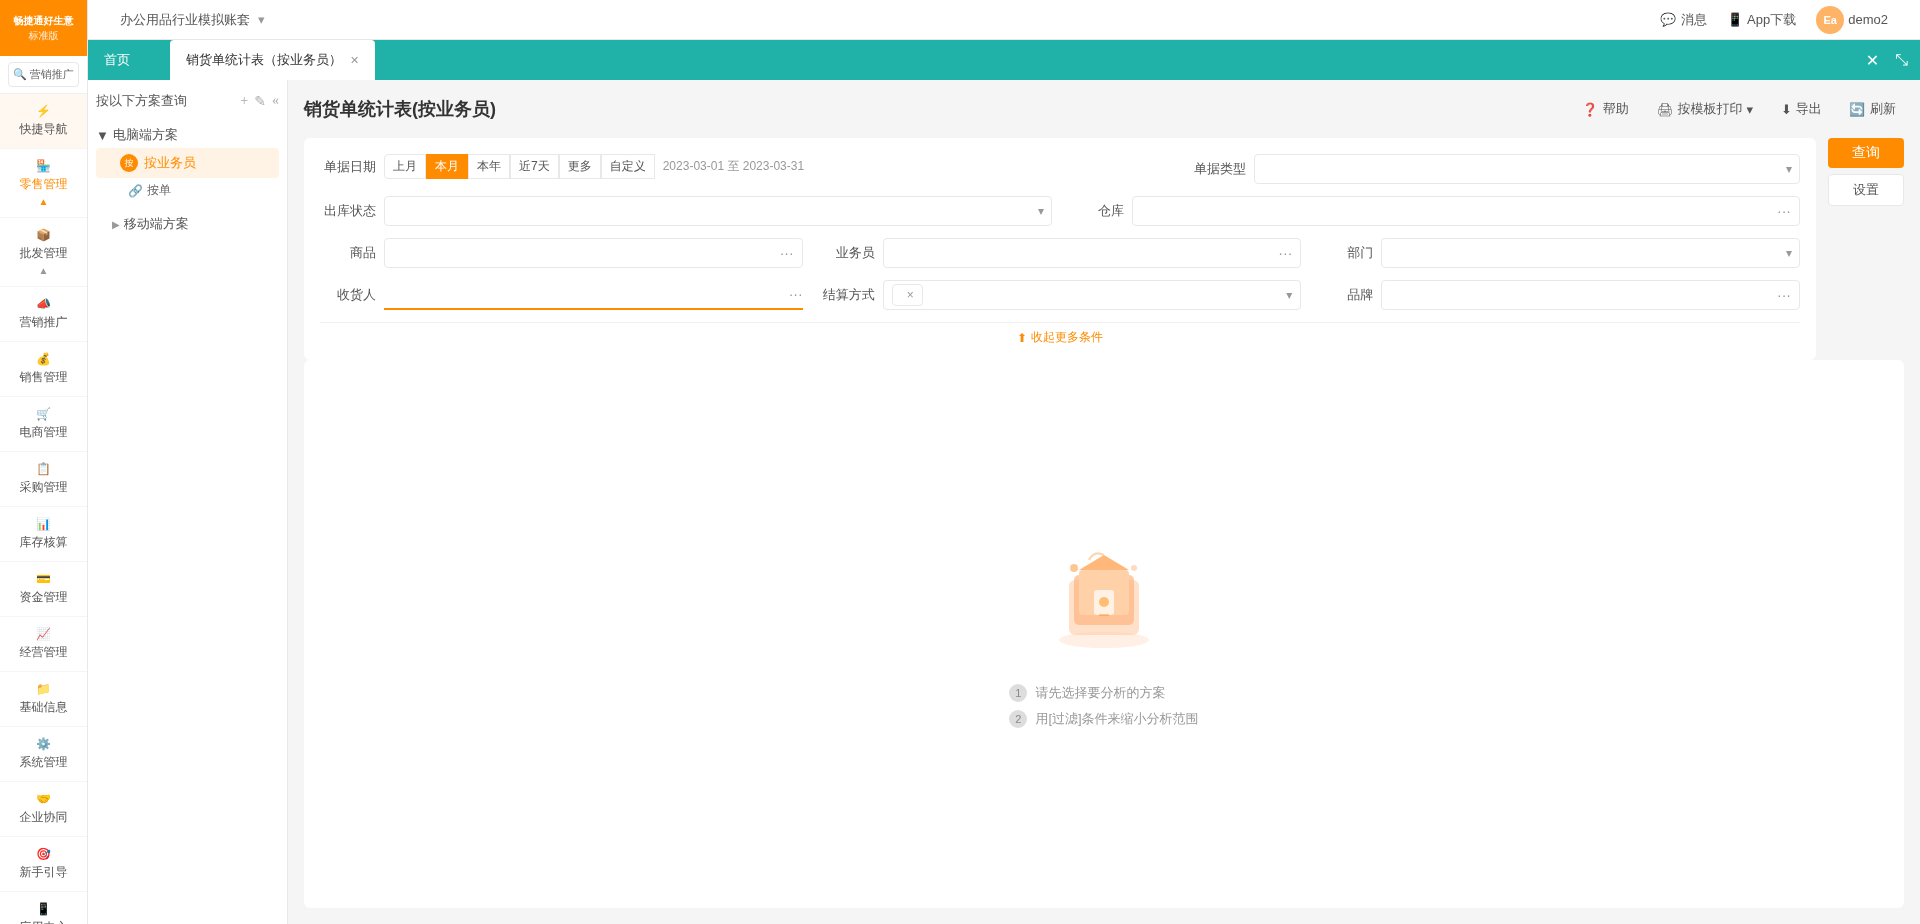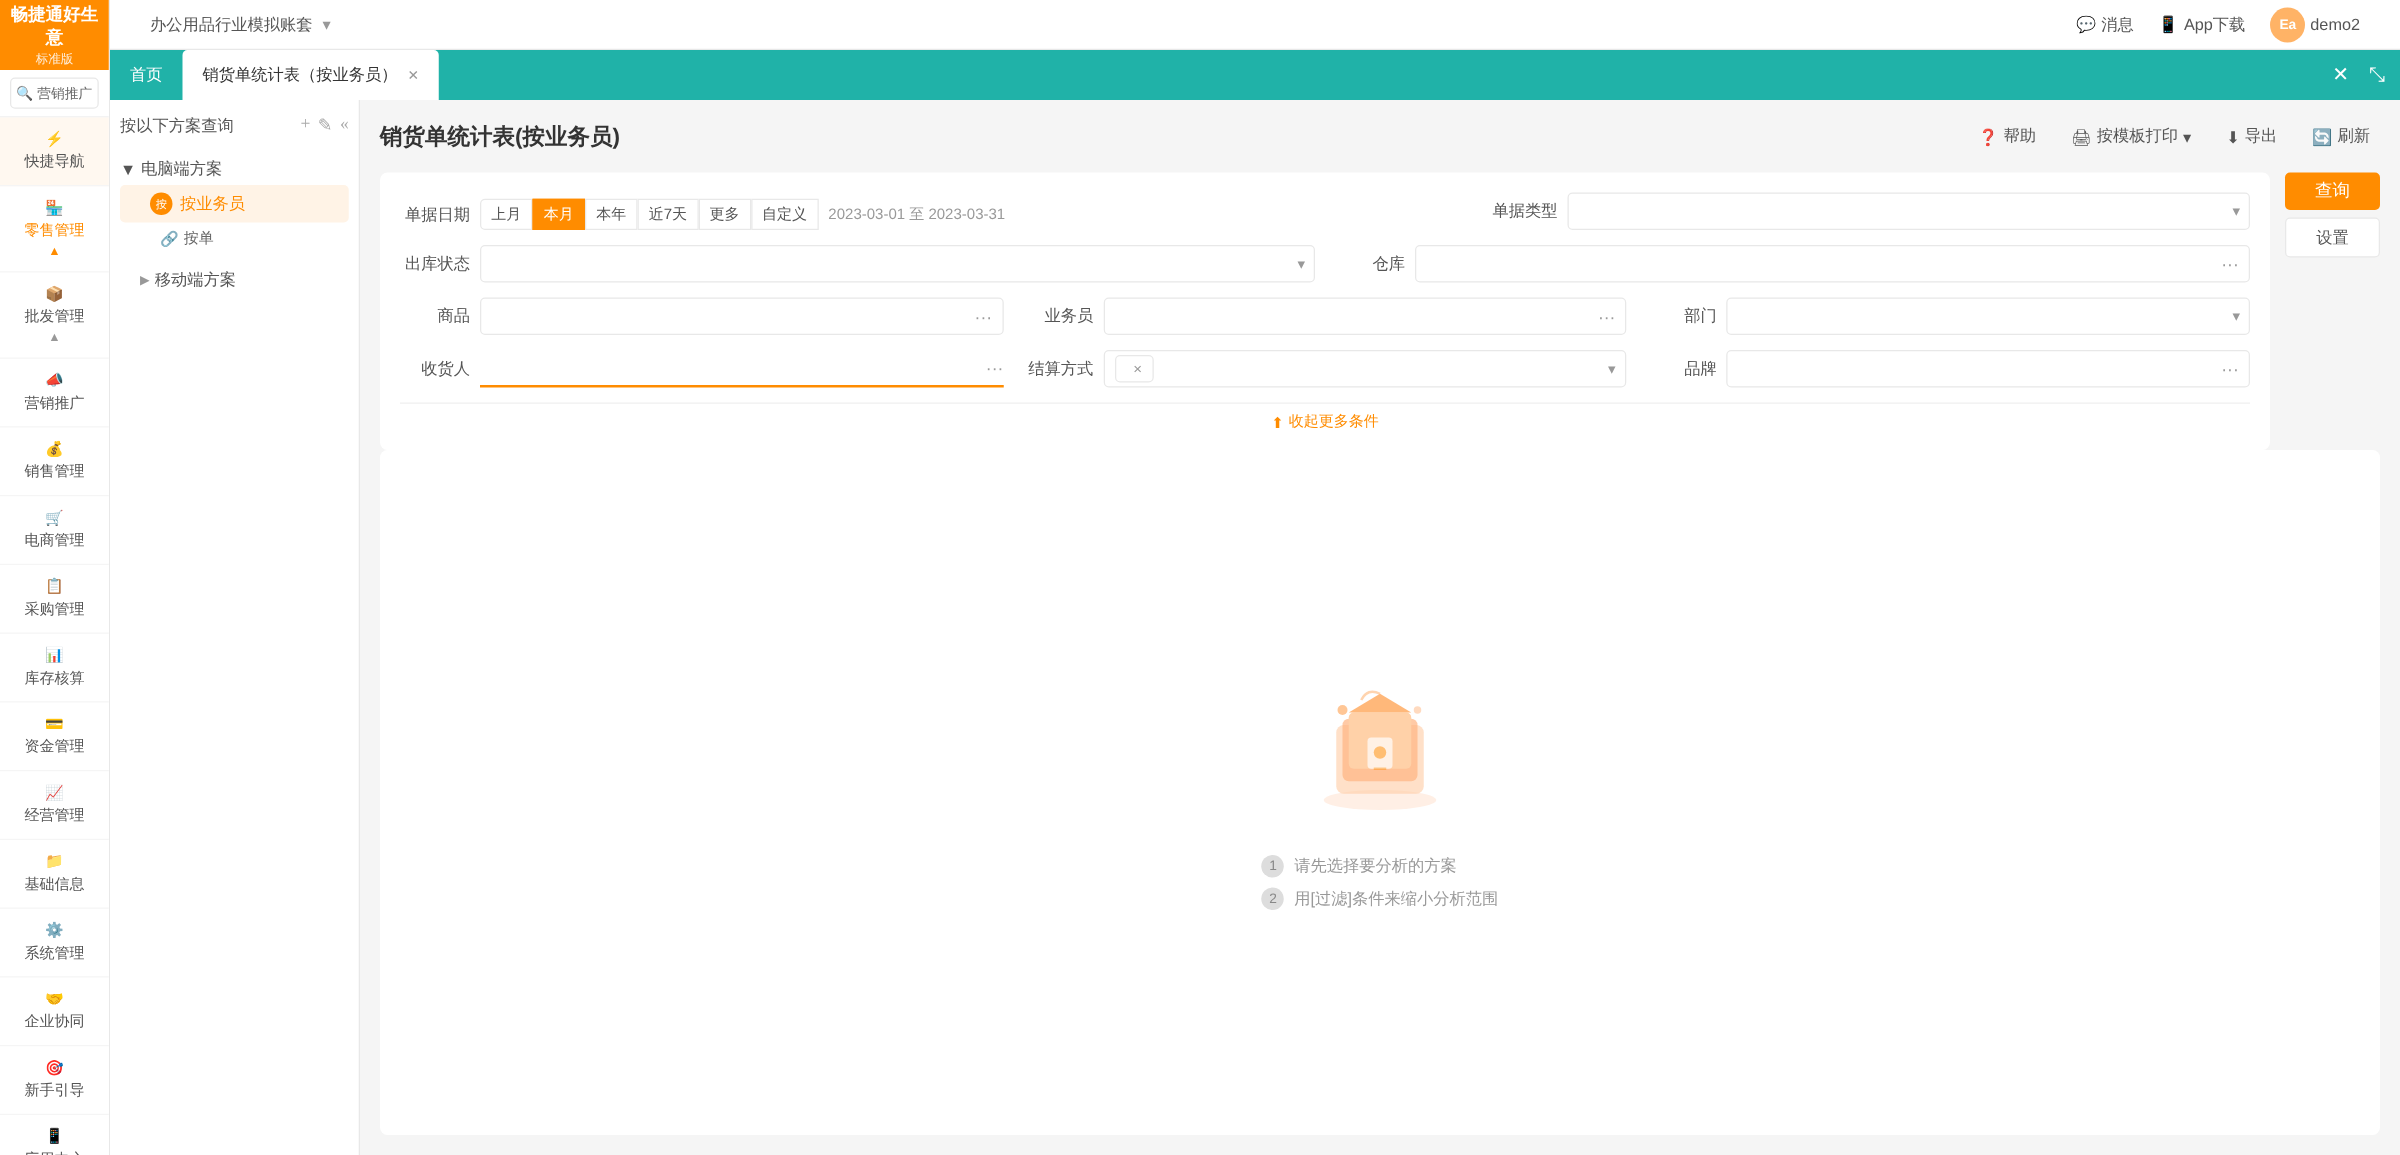--- a/index.html
+++ b/index.html
@@ -1,21 +1,21 @@
 <!DOCTYPE html>
 <html><head>
   <meta charset="utf-8">
   <style>
     * { box-sizing: border-box; margin: 0; padding: 0; }
     body { font-family: -apple-system, BlinkMacSystemFont, "PingFang SC", "Microsoft YaHei", sans-serif; font-size: 13px; background: #f5f5f5; color: #333; display: flex; height: 924px; overflow: hidden; }
 
     
     .sidebar { width: 88px; background: #fff; display: flex; flex-direction: column; align-items: center; padding-top: 0; border-right: 1px solid #e8e8e8; flex-shrink: 0; height: 100%; overflow-y: auto; }
     .sidebar-logo { width: 100%; background: #ff8c00; padding: 8px 4px; display: flex; flex-direction: column; align-items: center; min-height: 56px; justify-content: center; }
-    .sidebar-logo-text { color: #fff; font-size: 14px; text-align: center; line-height: 1.3; font-weight: bold; }
+    .sidebar-logo-text { color: #fff; font-size: 10px; text-align: center; line-height: 1.3; font-weight: bold; }
     .sidebar-logo-sub { color: rgba(255,255,255,0.85); font-size: 10px; margin-top: 2px; }
     .sidebar-search { width: 100%; padding: 8px 6px; border-bottom: 1px solid #f0f0f0; }
     .sidebar-search-btn { width: 100%; background: none; border: 1px solid #e8e8e8; border-radius: 4px; padding: 4px; font-size: 11px; color: #666; cursor: pointer; text-align: center; display: flex; align-items: center; justify-content: center; gap: 3px; }
     .sidebar-nav-item { width: 100%; padding: 10px 4px; text-align: center; cursor: pointer; font-size: 12px; color: #555; border-bottom: 1px solid #f5f5f5; display: flex; flex-direction: column; align-items: center; gap: 3px; }
     .sidebar-nav-item.active { color: #ff8c00; }
     .sidebar-shortcut { background: #fff8f0; }
 
     
     .main { flex: 1; display: flex; flex-direction: column; overflow: hidden; }
 
@@ -23,21 +23,21 @@
     .top-header { background: #fff; height: 40px; display: flex; align-items: center; justify-content: space-between; padding: 0 32px; border-bottom: 1px solid #e8e8e8; flex-shrink: 0; }
     .top-header-left { display: flex; align-items: center; gap: 8px; font-size: 13px; color: #555; }
     .top-header-right { display: flex; align-items: center; gap: 20px; font-size: 13px; color: #555; }
     .top-header-right-item { display: flex; align-items: center; gap: 4px; cursor: pointer; }
     .avatar { width: 28px; height: 28px; border-radius: 50%; background: #ffb366; display: flex; align-items: center; justify-content: center; color: #fff; font-size: 11px; font-weight: bold; overflow: hidden; text-align: right; }
 
     
     .tab-bar { background: #20b2a8; display: flex; align-items: center; height: 40px; padding: 0 0 0 0; flex-shrink: 0; }
     .tab-item { display: flex; align-items: center; padding: 0 16px; height: 100%; font-size: 13px; cursor: pointer; position: relative; gap: 6px; justify-content: center; }
     .tab-item.home { background: transparent; color: #fff; }
-    .tab-item.active { background: #fff; color: #333; border-radius: 4px 4px 0 0; }
+    .tab-item.active { background: #fff; color: #333; border-radius: 4px 4px 0 0; margin-left: 24px; }
     .tab-item .tab-close { color: #999; font-size: 11px; cursor: pointer; margin-left: 2px; }
     .tab-spacer { flex: 1; }
     .tab-actions { display: flex; align-items: center; gap: 8px; padding: 0 8px; color: #fff; }
     .tab-action-btn { background: none; border: none; color: #fff; cursor: pointer; font-size: 16px; padding: 4px; }
 
     
     .content { flex: 1; display: flex; overflow: hidden; background: #f5f5f5; }
 
     
     .left-panel { width: 200px; background: #fff; border-right: 1px solid #e8e8e8; padding: 12px 8px; flex-shrink: 0; overflow-y: auto; }
@@ -54,21 +54,21 @@
     .scheme-mobile { padding: 4px 8px 4px 16px; font-size: 13px; color: #555; cursor: pointer; display: flex; align-items: center; gap: 4px; }
 
     
     .right-panel { flex: 1; display: flex; flex-direction: column; overflow: hidden; padding: 16px; }
 
     
     .page-header { display: flex; align-items: center; justify-content: space-between; margin-bottom: 16px; }
     .page-title { font-size: 18px; font-weight: 600; color: #333; }
     .page-header-actions { display: flex; align-items: center; gap: 12px; }
     .page-action-btn { display: flex; align-items: center; gap: 4px; font-size: 13px; color: #555; cursor: pointer; padding: 4px 8px; border-radius: 4px; }
-    .filter-row { display: flex; align-items: flex-end; gap: 16px; margin-bottom: 12px; }
+    .filter-row { display: flex; align-items: flex-start; gap: 16px; margin-bottom: 12px; }
     .filter-row:last-child { margin-bottom: 0; }
     .filter-item { display: flex; align-items: center; gap: 8px; flex: 1; min-width: 0; }
     .filter-label { font-size: 13px; color: #555; white-space: nowrap; flex-shrink: 0; min-width: 56px; text-align: right; }
     .filter-control { flex: 1; min-width: 0; }
     .date-range-row { display: flex; align-items: center; gap: 0; }
     .date-btn { padding: 3px 8px; font-size: 12px; cursor: pointer; border: 1px solid #e8e8e8; background: #fff; color: #555; }
     .date-btn:first-child { border-radius: 4px 0 0 4px; }
     .date-btn.active { background: #ff8c00; color: #fff; border-color: #ff8c00; z-index: 1; }
     .date-btn:last-child { border-radius: 0 4px 4px 0; }
     .date-value { font-size: 12px; color: #999; margin-left: 8px; }

